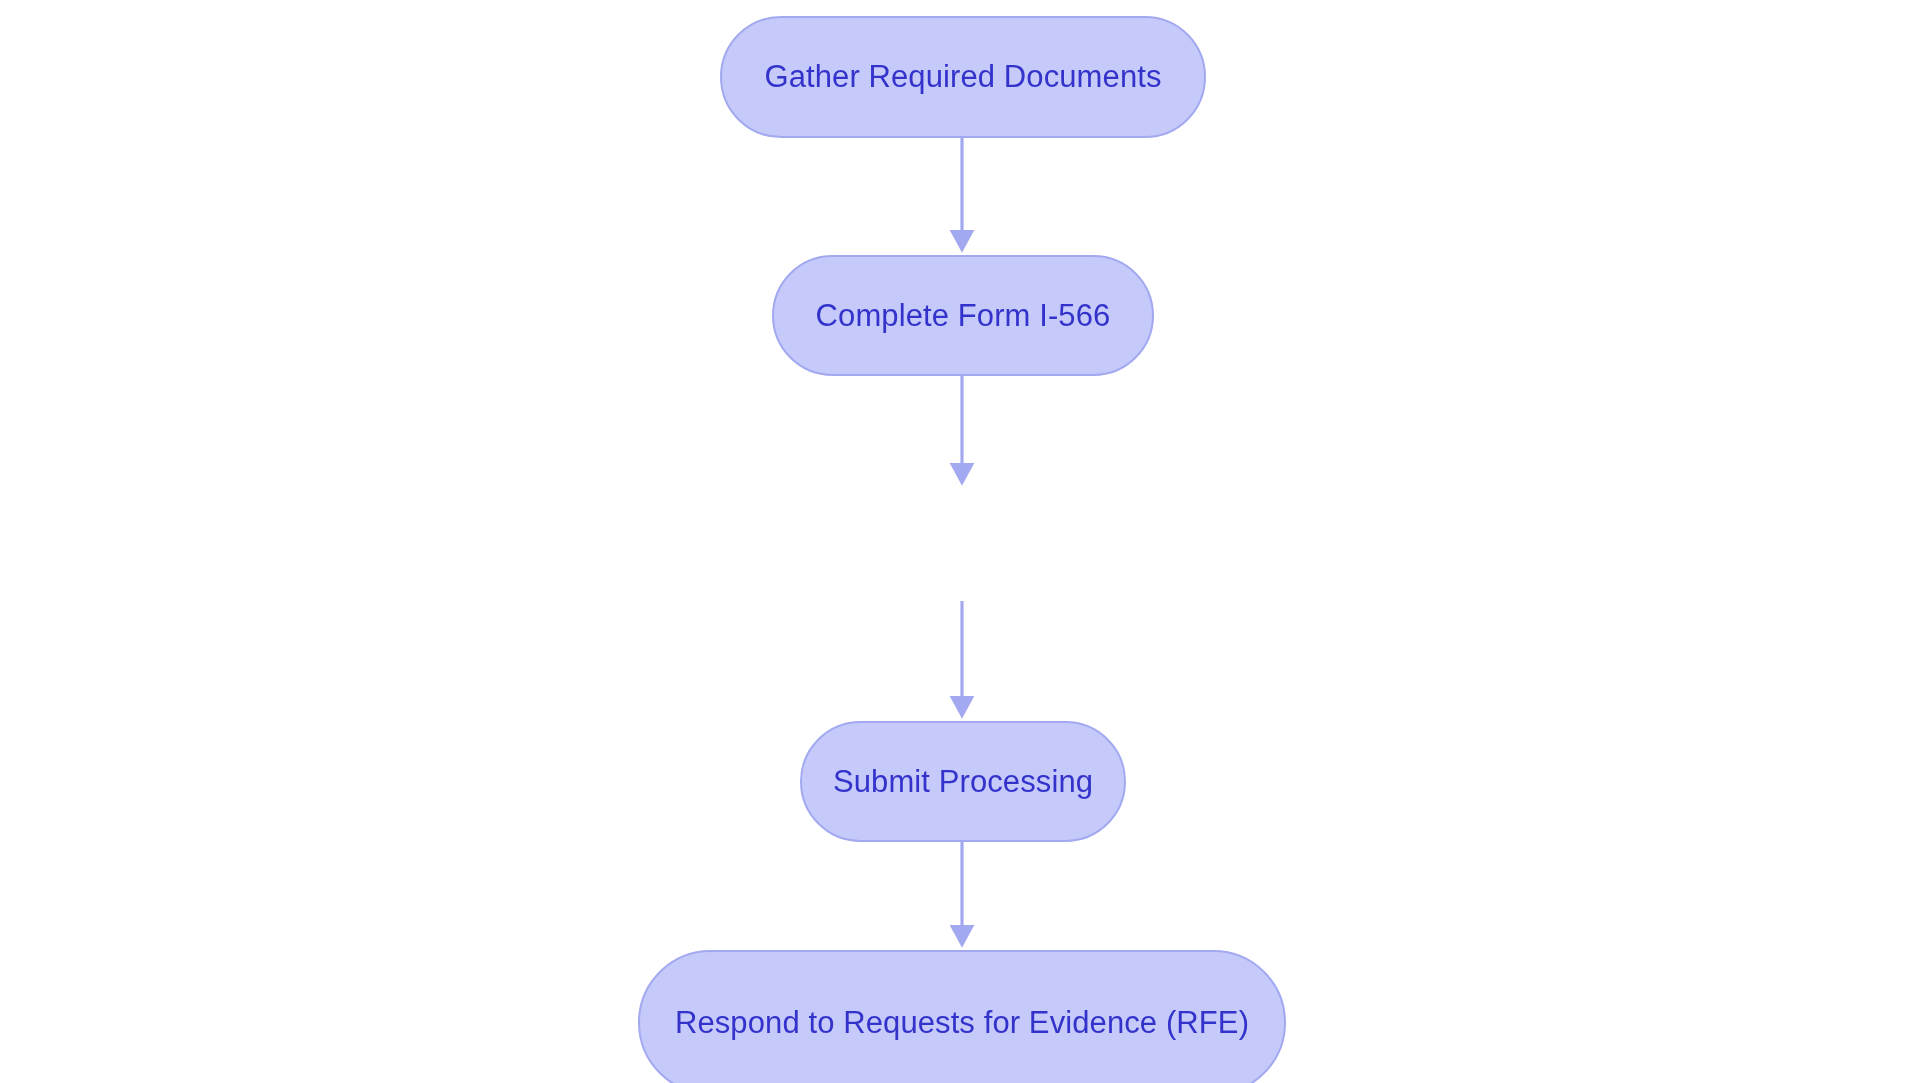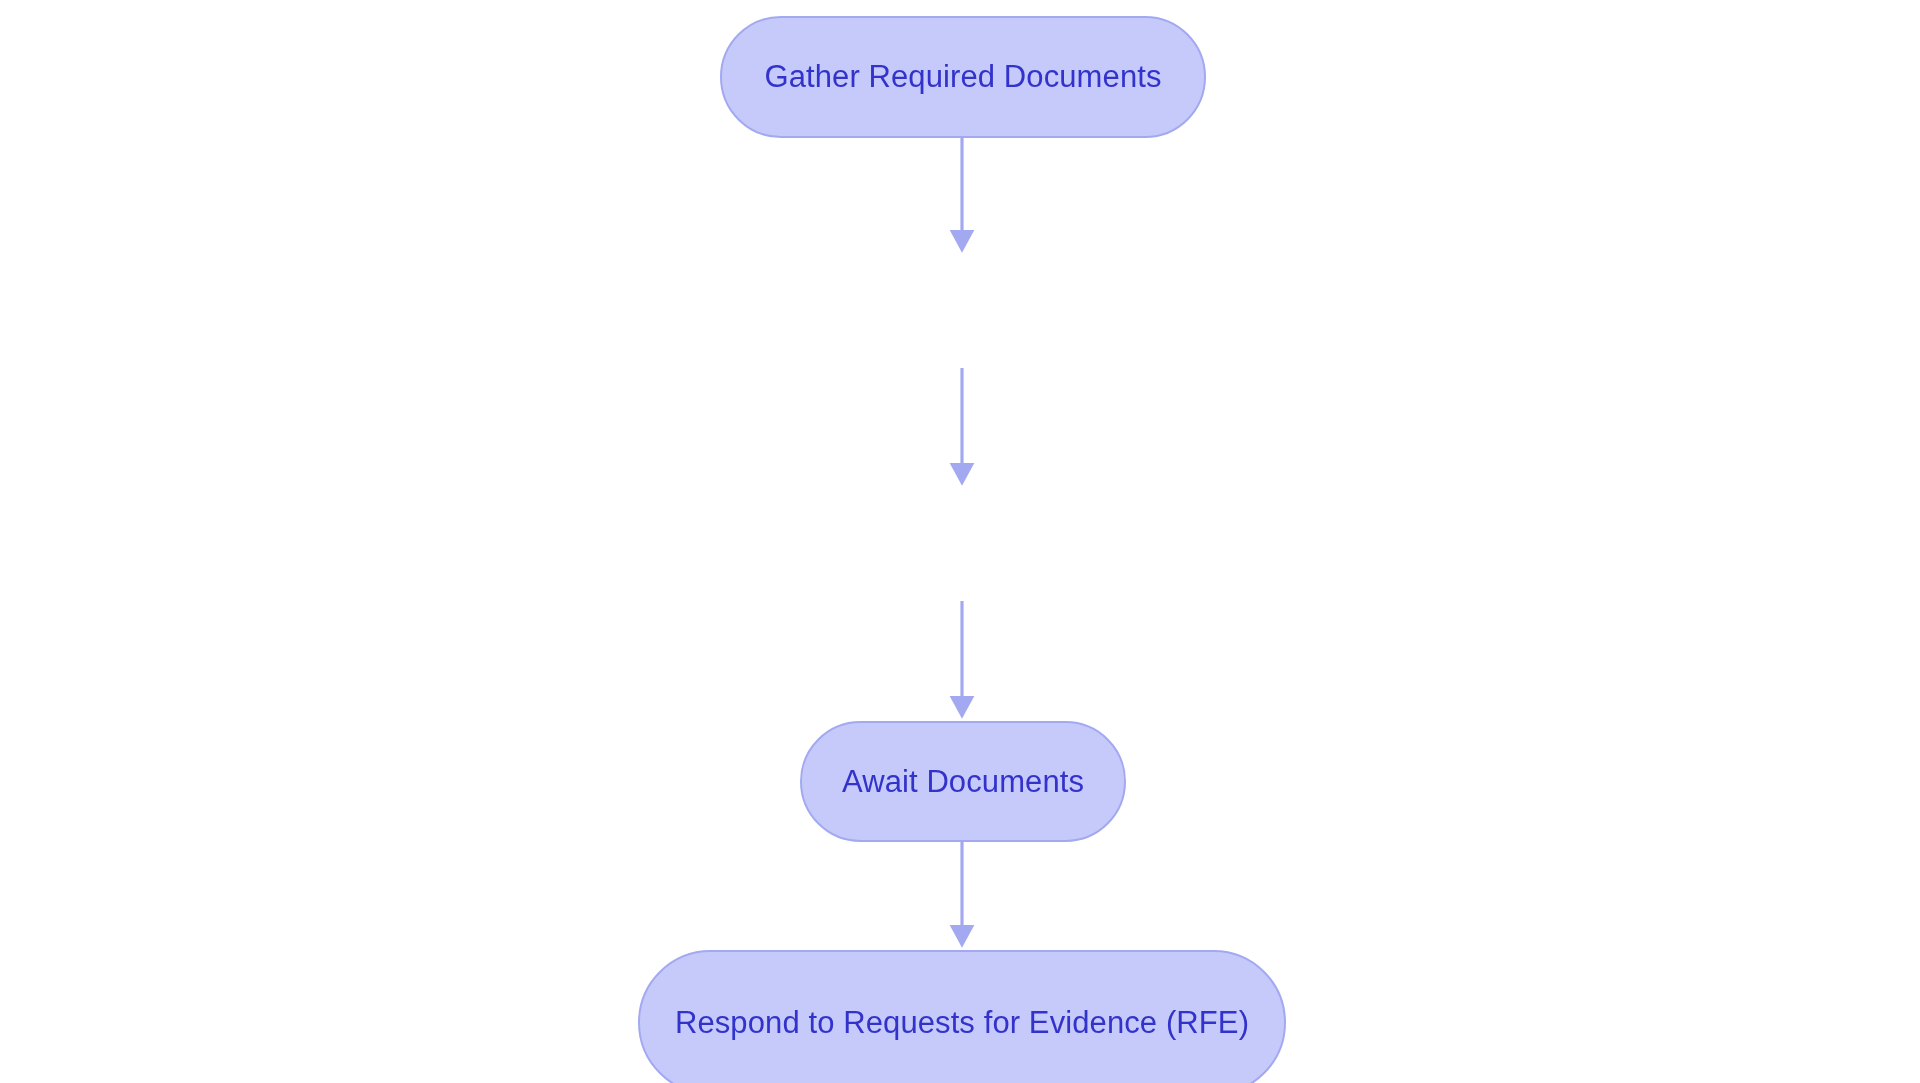--- a/index.html
+++ b/index.html
@@ -91,24 +91,27 @@
       <line x1="962" y1="834" x2="962" y2="935" marker-end="url(#arrowhead)"></line>
     </g>
   </svg>
 
   <div id="node-layer">
 
     <div class="flow-node" id="node-gather">
       <span class="flow-node-label">Gather Required Documents</span>
     </div>
 
+    <div class="flow-node" id="node-form">
+      <span class="flow-node-label">Complete Form I-566</span>
+    </div>
 
 
     <div class="flow-node" id="node-await">
-      <span class="flow-node-label">Await Documents</span>
+      <span class="flow-node-label">Submit Processing</span>
     </div>
 
     <div class="flow-node" id="node-rfe">
       <span class="flow-node-label">Respond to Requests for Evidence (RFE)</span>
     </div>
 
   </div>
 </div>
 
 </body></html>

